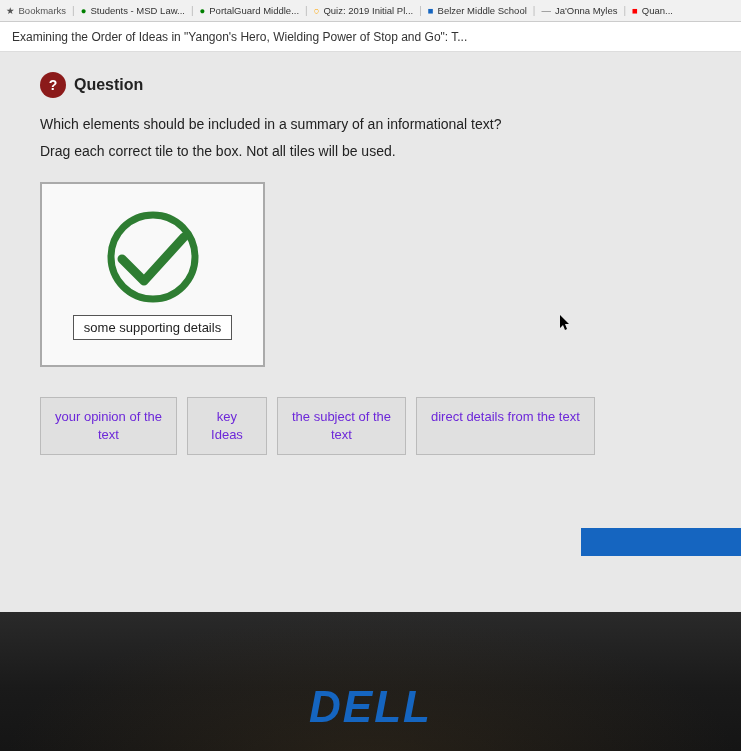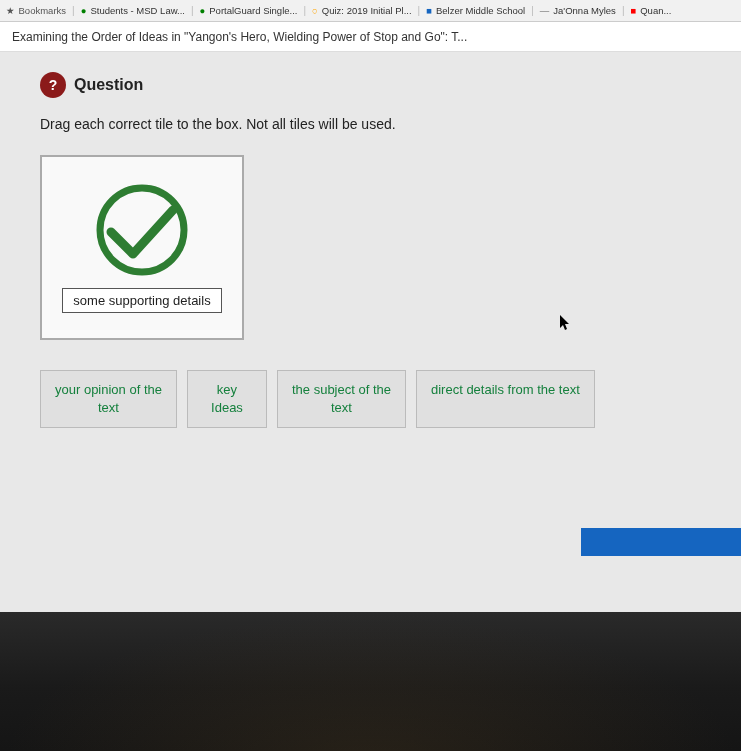--- a/index.html
+++ b/index.html
@@ -97,21 +97,21 @@
 
     .question-text {
       font-size: 14px;
       color: #222;
       margin-bottom: 6px;
       line-height: 1.5;
     }
 
     
     .drop-zone {
-      width: 204px;
+      width: 225px;
       height: 185px;
       border: 2px solid #aaa;
       background: #f9f9f9;
       margin-top: 14px;
       margin-bottom: 24px;
       display: flex;
       flex-direction: column;
       align-items: center;
       justify-content: center;
       position: relative;
@@ -146,21 +146,21 @@
       gap: 10px;
       margin-top: 6px;
       flex-wrap: wrap;
     }
 
     .tile {
       background: #e0e0e0;
       border: 1px solid #bbb;
       padding: 10px 14px;
       font-size: 13px;
-      color: #15803d;
+      color: #6d28d9;
       cursor: grab;
       min-width: 80px;
       text-align: center;
       line-height: 1.4;
     }
 
     
     .dark-bottom {
       width: 741px;
       height: 189px;
@@ -221,21 +221,21 @@
     <span>Bookmarks</span>
   </span>
   <span class="tab-separator">|</span>
   <span class="tab-item">
     <span class="tab-icon-green">●</span>
     <span>Students - MSD Law...</span>
   </span>
   <span class="tab-separator">|</span>
   <span class="tab-item">
     <span class="tab-icon-green">●</span>
-    <span>PortalGuard Single...</span>
+    <span>PortalGuard Middle...</span>
   </span>
   <span class="tab-separator">|</span>
   <span class="tab-item">
     <span class="tab-icon-orange">○</span>
     <span>Quiz: 2019 Initial Pl...</span>
   </span>
   <span class="tab-separator">|</span>
   <span class="tab-item">
     <span class="tab-icon-blue">■</span>
     <span>Belzer Middle School</span>
@@ -258,20 +258,21 @@
 
 <div class="main-content">
 
   <div class="question-header">
     <div class="question-icon">
       <span>?</span>
     </div>
     <span class="question-title">Question</span>
   </div>
 
+  <p class="question-text">Which elements should be included in a summary of an informational text?</p>
   <p class="question-text">Drag each correct tile to the box. Not all tiles will be used.</p>
 
   <div class="drop-zone">
     <div class="checkmark-area">
       <svg class="checkmark-svg" viewBox="0 0 110 100">
 
         <circle cx="55" cy="48" r="42" fill="none" stroke="#2e7d32" stroke-width="7"></circle>
 
         <polyline points="24,50 46,72 86,28" fill="none" stroke="#2e7d32" stroke-width="9" stroke-linecap="round" stroke-linejoin="round"></polyline>
       </svg>
@@ -291,13 +292,14 @@
 <div class="bottom-button-area"></div>
 
 <div class="cursor-dot">
   <svg width="12" height="16" viewBox="0 0 12 16">
     <path d="M0,0 L0,13 L3,10 L5,15 L7,14 L5,9 L9,9 Z" fill="black"></path>
   </svg>
 </div>
 
 <div class="dark-bottom">
   <div class="desk-overlay"></div>
+  <div class="dell-logo" style="font-style: italic;">DELL</div>
 </div>
 
 </body></html>

